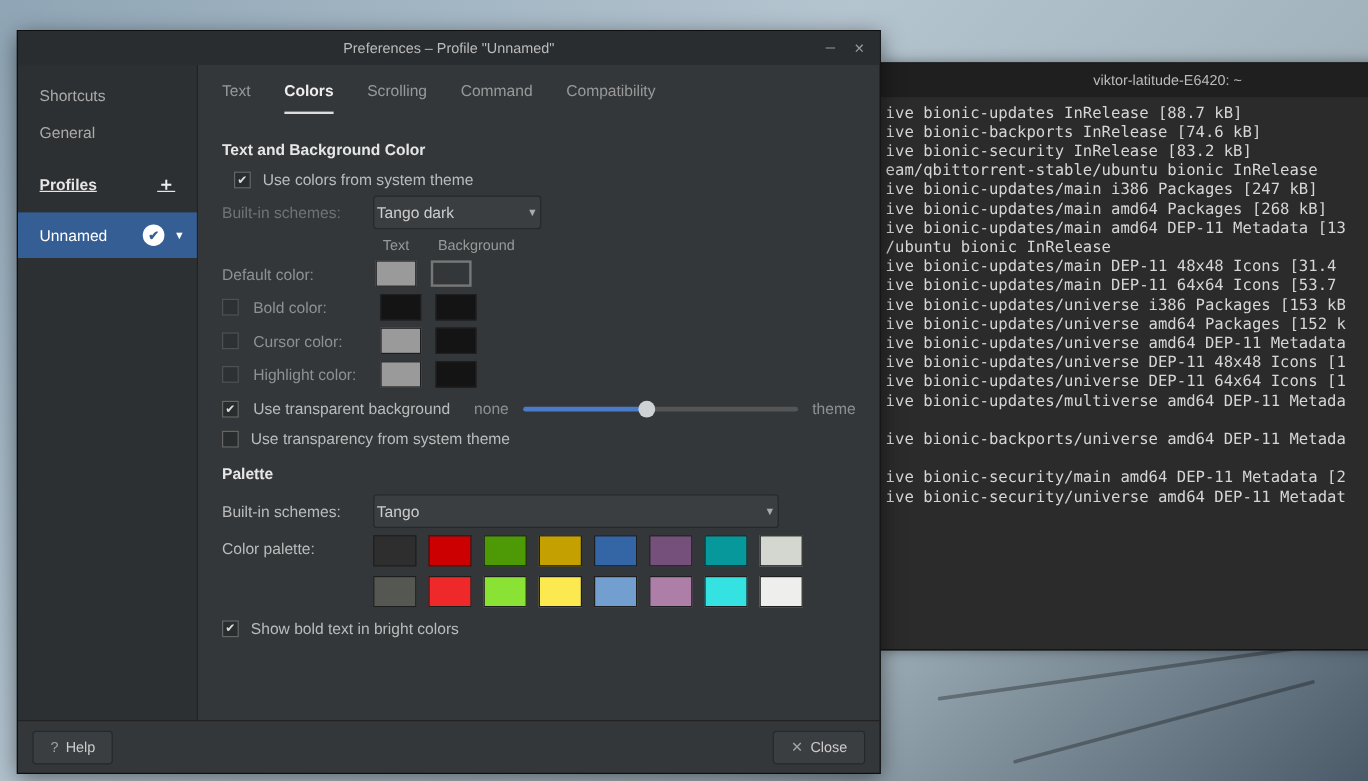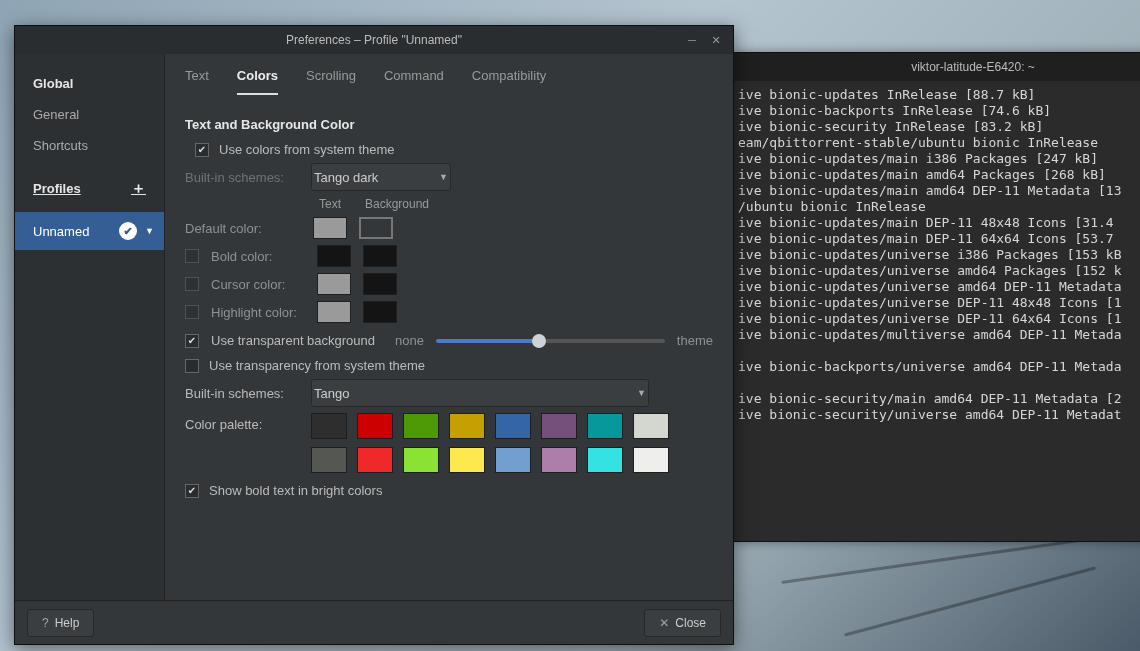--- a/index.html
+++ b/index.html
@@ -93,23 +93,22 @@
   <div class="titlebar">
     <span>Preferences – Profile "Unnamed"</span>
     <div class="titlebar-controls">
       <span class="titlebar-btn">─</span>
       <span class="titlebar-btn">✕</span>
     </div>
   </div>
 
   <div class="content">
     <div class="sidebar">
-      <div class="side-heading">Global</div>
+      <div class="side-item">Shortcuts</div>
       <div class="side-item">General</div>
-      <div class="side-item">Shortcuts</div>
       <div class="side-heading row">
         <span>Profiles</span>
         <span class="plus-icon">＋</span>
       </div>
       <div class="side-profile">
         <span>Unnamed</span>
         <span style="display:flex;gap:8px;align-items:center;">
           <span class="check-circle">✔</span>
           <span style="font-size:9px;">▼</span>
         </span>
@@ -178,20 +177,21 @@
             <div class="slider-thumb"></div>
           </div>
           <span class="lbl" style="color:#8d9194;">theme</span>
         </div>
 
         <div class="row" style="margin-left:0;">
           <span class="checkbox"></span>
           <span class="lbl">Use transparency from system theme</span>
         </div>
 
+        <div class="section-title" style="margin-top:14px;">Palette</div>
 
         <div class="row">
           <span class="lbl" style="width:116px;">Built-in schemes:</span>
           <span class="dropdown" style="width:338px;">
             <span>Tango</span>
             <span class="chev">▼</span>
           </span>
         </div>
 
         <div class="row" style="align-items:flex-start;">

